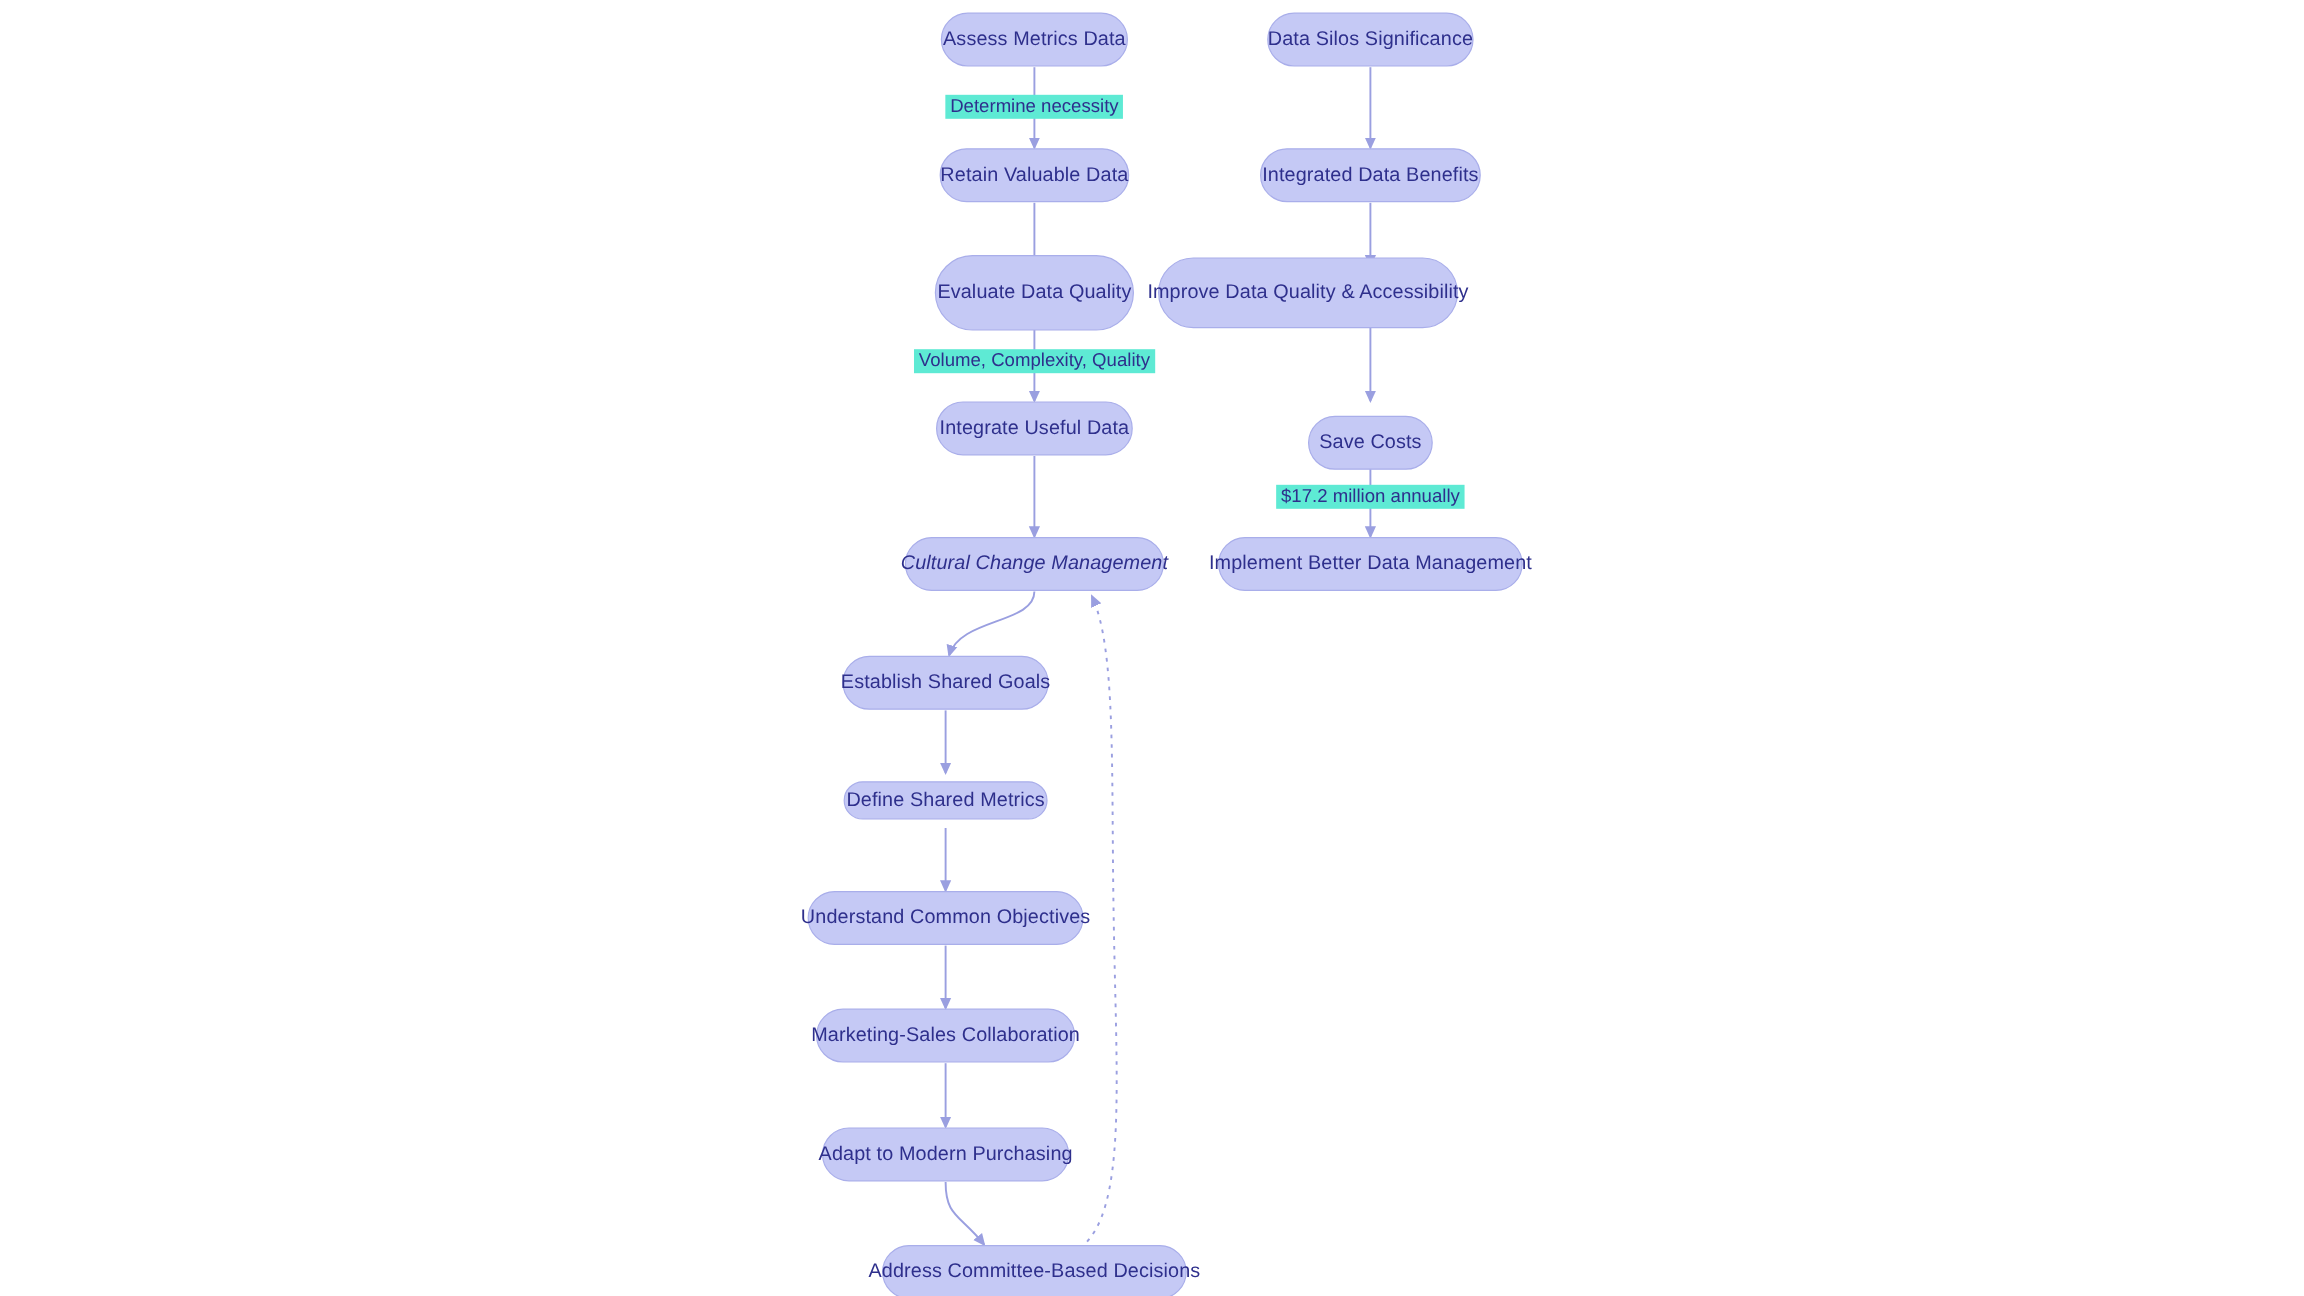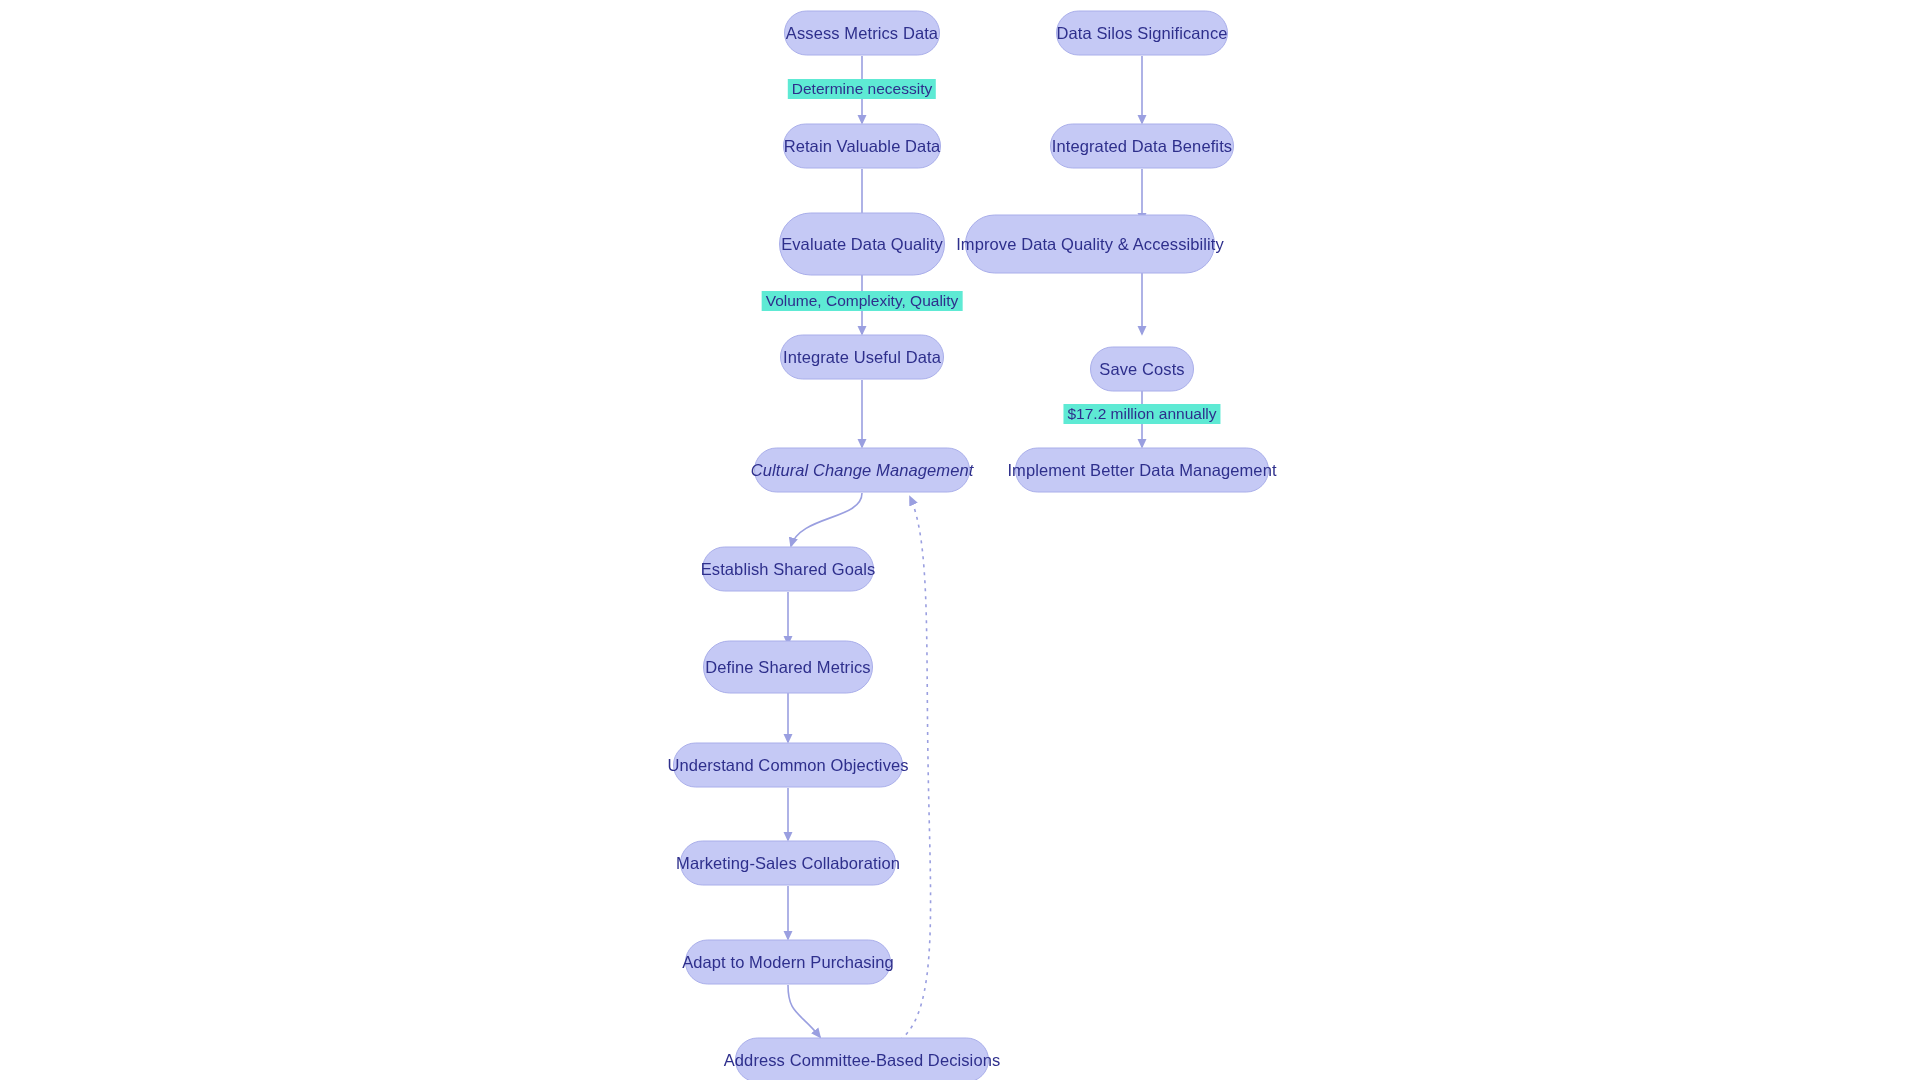--- a/index.html
+++ b/index.html
@@ -92,21 +92,21 @@
     <path d="M 900 1040 C 940 1010, 930 900, 928 760 C 926 640, 930 540, 910 497" stroke="#9a9fe0" stroke-width="1.6" fill="none" stroke-dasharray="3 5" marker-end="url(#arrow)"></path>
   </svg>
 
   <div id="node-layer">
       <div class="node" style="left: 862px; top: 33px; width: 156px; height: 45px;">Assess Metrics Data</div>
       <div class="node" style="left: 862px; top: 146px; width: 158px; height: 45px;">Retain Valuable Data</div>
       <div class="node" style="left: 862px; top: 244px; width: 166px; height: 63px;">Evaluate Data Quality</div>
       <div class="node" style="left: 862px; top: 357px; width: 164px; height: 45px;">Integrate Useful Data</div>
       <div class="node" style="left: 862px; top: 470px; width: 216px; height: 45px; font-style: italic;">Cultural Change Management</div>
       <div class="node" style="left: 788px; top: 569px; width: 172px; height: 45px;">Establish Shared Goals</div>
-      <div class="node" style="left: 788px; top: 667px; width: 170px; height: 53px;">Define Shared Metrics</div>
+      <div class="node" style="left: 788px; top: 667px; width: 170px; height: 32px;">Define Shared Metrics</div>
       <div class="node" style="left: 788px; top: 765px; width: 230px; height: 45px;">Understand Common Objectives</div>
       <div class="node" style="left: 788px; top: 863px; width: 216px; height: 45px;">Marketing-Sales Collaboration</div>
       <div class="node" style="left: 788px; top: 962px; width: 206px; height: 45px;">Adapt to Modern Purchasing</div>
       <div class="node" style="left: 862px; top: 1060px; width: 254px; height: 45px;">Address Committee-Based Decisions</div>
       <div class="node" style="left: 1142px; top: 33px; width: 172px; height: 45px;">Data Silos Significance</div>
       <div class="node" style="left: 1142px; top: 146px; width: 184px; height: 45px;">Integrated Data Benefits</div>
       <div class="node" style="left: 1090px; top: 244px; width: 250px; height: 59px;">Improve Data Quality &amp; Accessibility</div>
       <div class="node" style="left: 1142px; top: 357px; width: 104px; height: 45px; margin-top: 12px;">Save Costs</div>
       <div class="node" style="left: 1142px; top: 470px; width: 254px; height: 45px;">Implement Better Data Management</div>
     </div>

